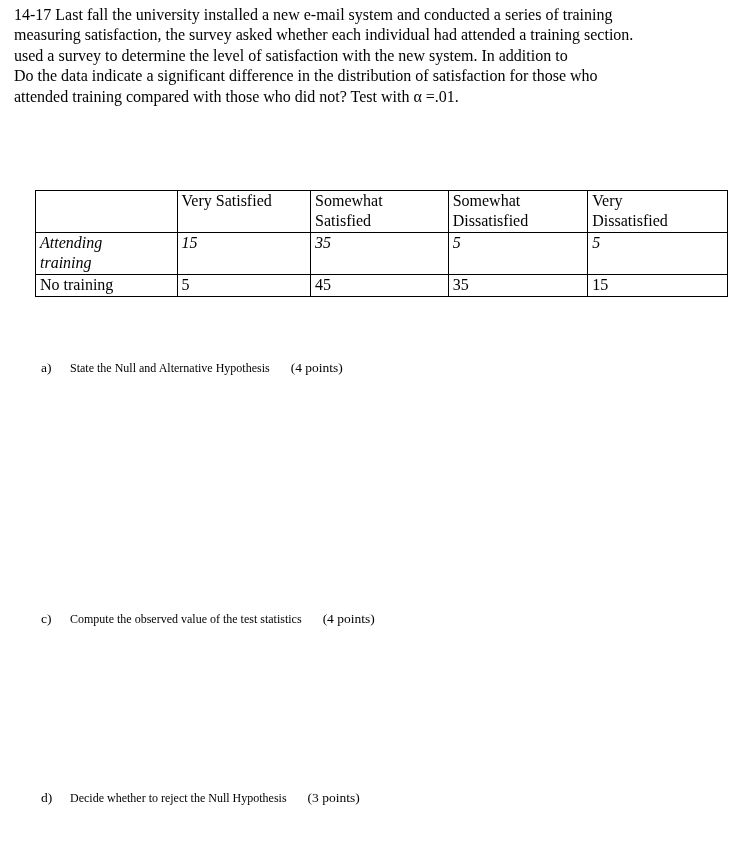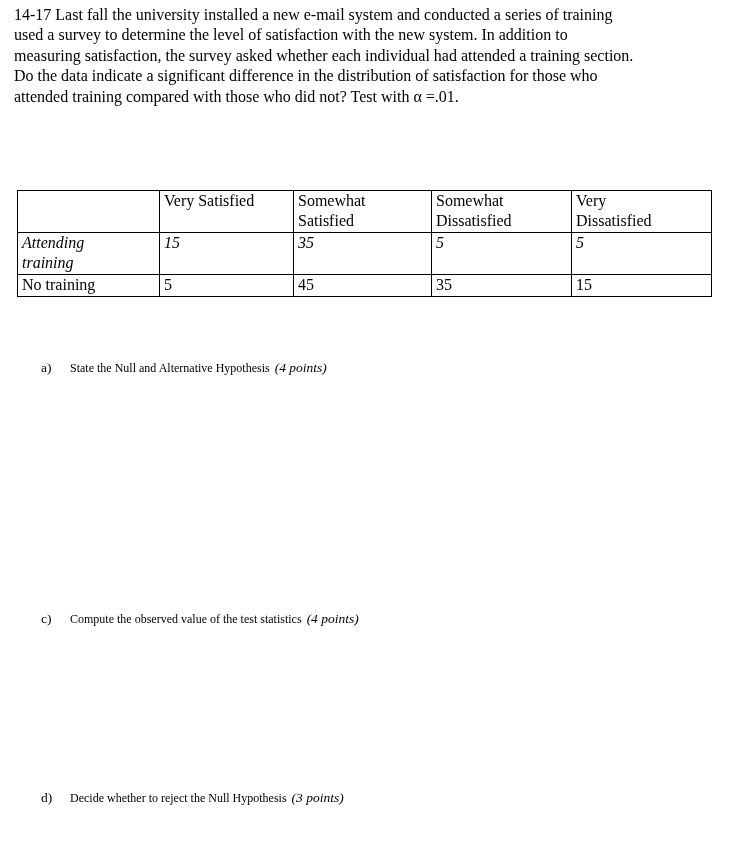--- a/index.html
+++ b/index.html
@@ -20,21 +20,21 @@
     position:absolute;
     left:14px;
     top:5px;
     width:706px;
     font-size:16px;
     line-height:20.4px;
     white-space:nowrap;
   }
   .dtable{
     position:absolute;
-    left:17px;
+    left:35px;
     top:190px;
     border-collapse:collapse;
     table-layout:fixed;
     font-size:16px;
     line-height:20.4px;
   }
   .dtable td{
     border:1px solid #000000;
     vertical-align:top;
     padding:0 4px;
@@ -53,33 +53,32 @@
   .qm{
     display:inline-block;
     width:29px;
     font-size:13.5px;
   }
   .qt{
     font-size:12px;
   }
   .qp{
     font-size:13.5px;
-    margin-left:5px;
-    font-style:italic;
+    margin-left:21px;
   }
 </style>
 </head>
 <body>
 
 <div class="page">
 
   <div class="para">
     <div>14-17 Last fall the university installed a new e-mail system and conducted a series of training</div>
+    <div>measuring satisfaction, the survey asked whether each individual had attended a training section.</div>
     <div>used a survey to determine the level of satisfaction with the new system. In addition to</div>
-    <div>measuring satisfaction, the survey asked whether each individual had attended a training section.</div>
     <div>Do the data indicate a significant difference in the distribution of satisfaction for those who</div>
     <div>attended training compared with those who did not? Test with α =.01.</div>
   </div>
 
   <table class="dtable">
     <colgroup>
       <col style="width:142px">
       <col style="width:134px">
       <col style="width:138px">
       <col style="width:140px">

